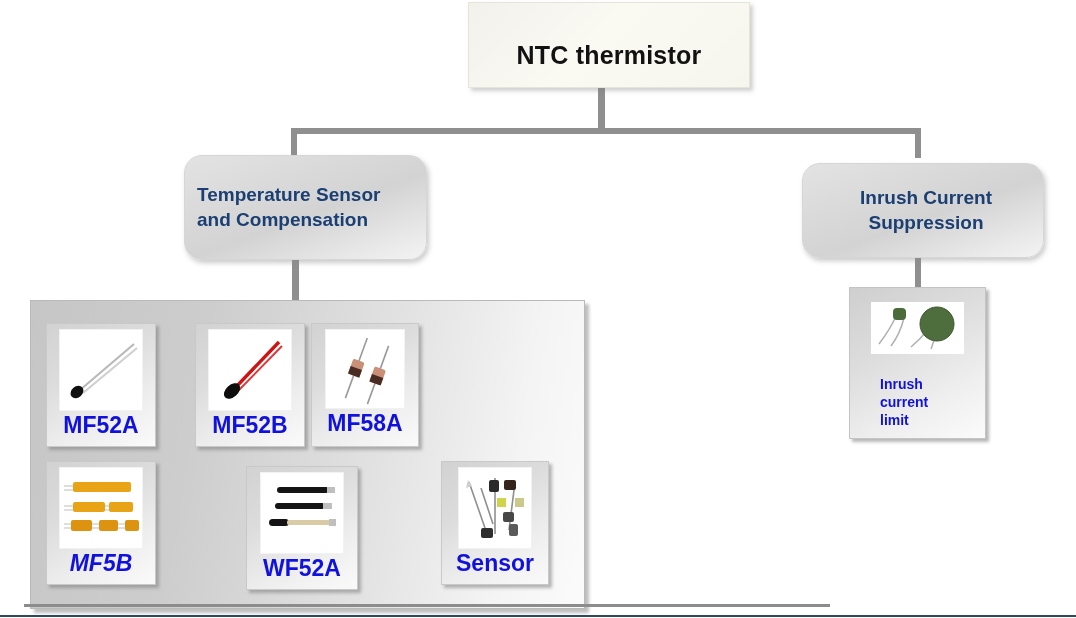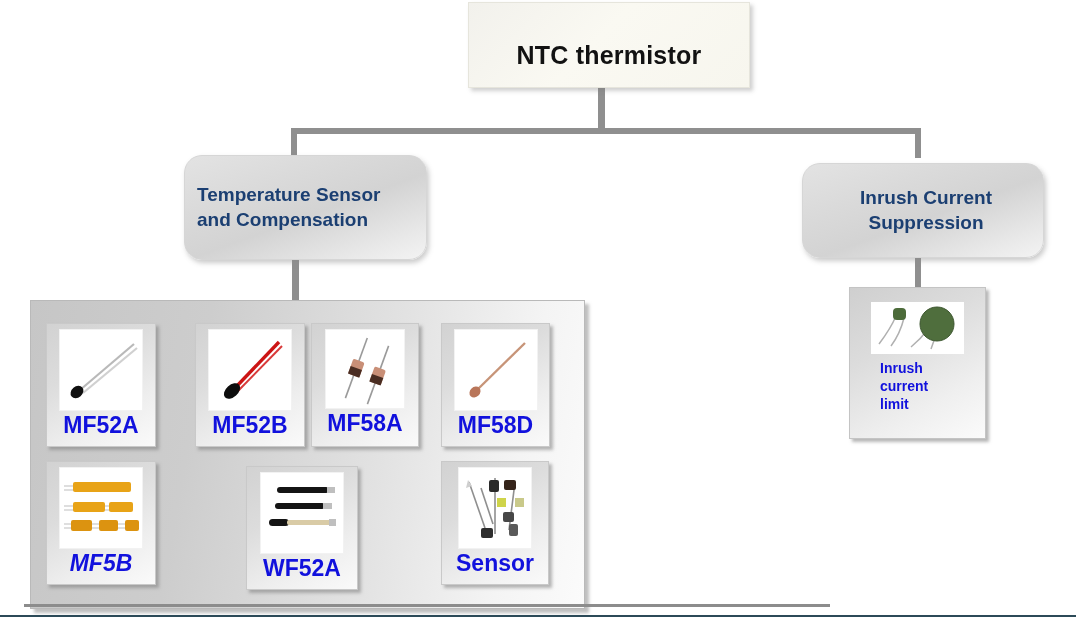--- a/index.html
+++ b/index.html
@@ -96,21 +96,21 @@
   .inrush-card{
     position:absolute;left:849px;top:287px;width:135px;height:150px;
     background:linear-gradient(150deg,#cfcfcf 0%,#dcdcdc 35%,#efefef 72%,#fbfbfb 100%);
     border:1px solid #c4c4c4;
     box-shadow:3px 3px 3px rgba(125,125,125,.55);
   }
   .inrush-thumb{
     position:absolute;left:21px;top:14px;width:93px;height:52px;background:#ffffff;overflow:hidden;
   }
   .inrush-text{
-    position:absolute;left:30px;top:72px;
+    position:absolute;left:30px;top:88px;
     font-size:14px;font-weight:bold;color:#1111dd;line-height:1.28;
     white-space:pre-line;
   }
 
   
   .bottom-rule{position:absolute;left:24px;top:604px;width:806px;height:3px;background:#8c8c8c;}
   .bottom-edge{position:absolute;left:0;top:615px;width:1076px;height:2px;background:#2c4a58;}
 
   
   .art{position:absolute;left:0;top:0;width:100%;height:100%;}
@@ -177,29 +177,20 @@
             <g transform="rotate(20 52 45)">
               <line x1="52" y1="14" x2="52" y2="76" stroke="#9a9a9a" stroke-width="1.6"></line>
               <rect x="46" y="38" width="12" height="16" rx="2" fill="#c98f77"></rect>
               <rect x="46" y="46" width="12" height="8" fill="#4a2d22"></rect>
             </g>
           </svg>
         </div>
         <div class="clabel">MF58A</div>
       </div>
 
-      <div class="card c4">
-        <div class="thumb">
-          <svg class="art" viewBox="0 0 82 80">
-            <line x1="22" y1="60" x2="70" y2="13" stroke="#c79478" stroke-width="2.4"></line>
-            <ellipse cx="20" cy="62" rx="6" ry="5" fill="#b9765a" transform="rotate(-44 20 62)"></ellipse>
-          </svg>
-        </div>
-        <div class="clabel">MF58D</div>
-      </div>
 
       <div class="card c5">
         <div class="thumb">
           <svg class="art" viewBox="0 0 82 80">
             <g stroke="#c9c9c9" stroke-width="1.2">
               <line x1="4" y1="18" x2="14" y2="18"></line>
                 <line x1="4" y1="22" x2="14" y2="22"></line>
               <line x1="4" y1="38" x2="14" y2="38"></line>
                 <line x1="4" y1="42" x2="14" y2="42"></line>
               <line x1="40" y1="38" x2="50" y2="38"></line>

